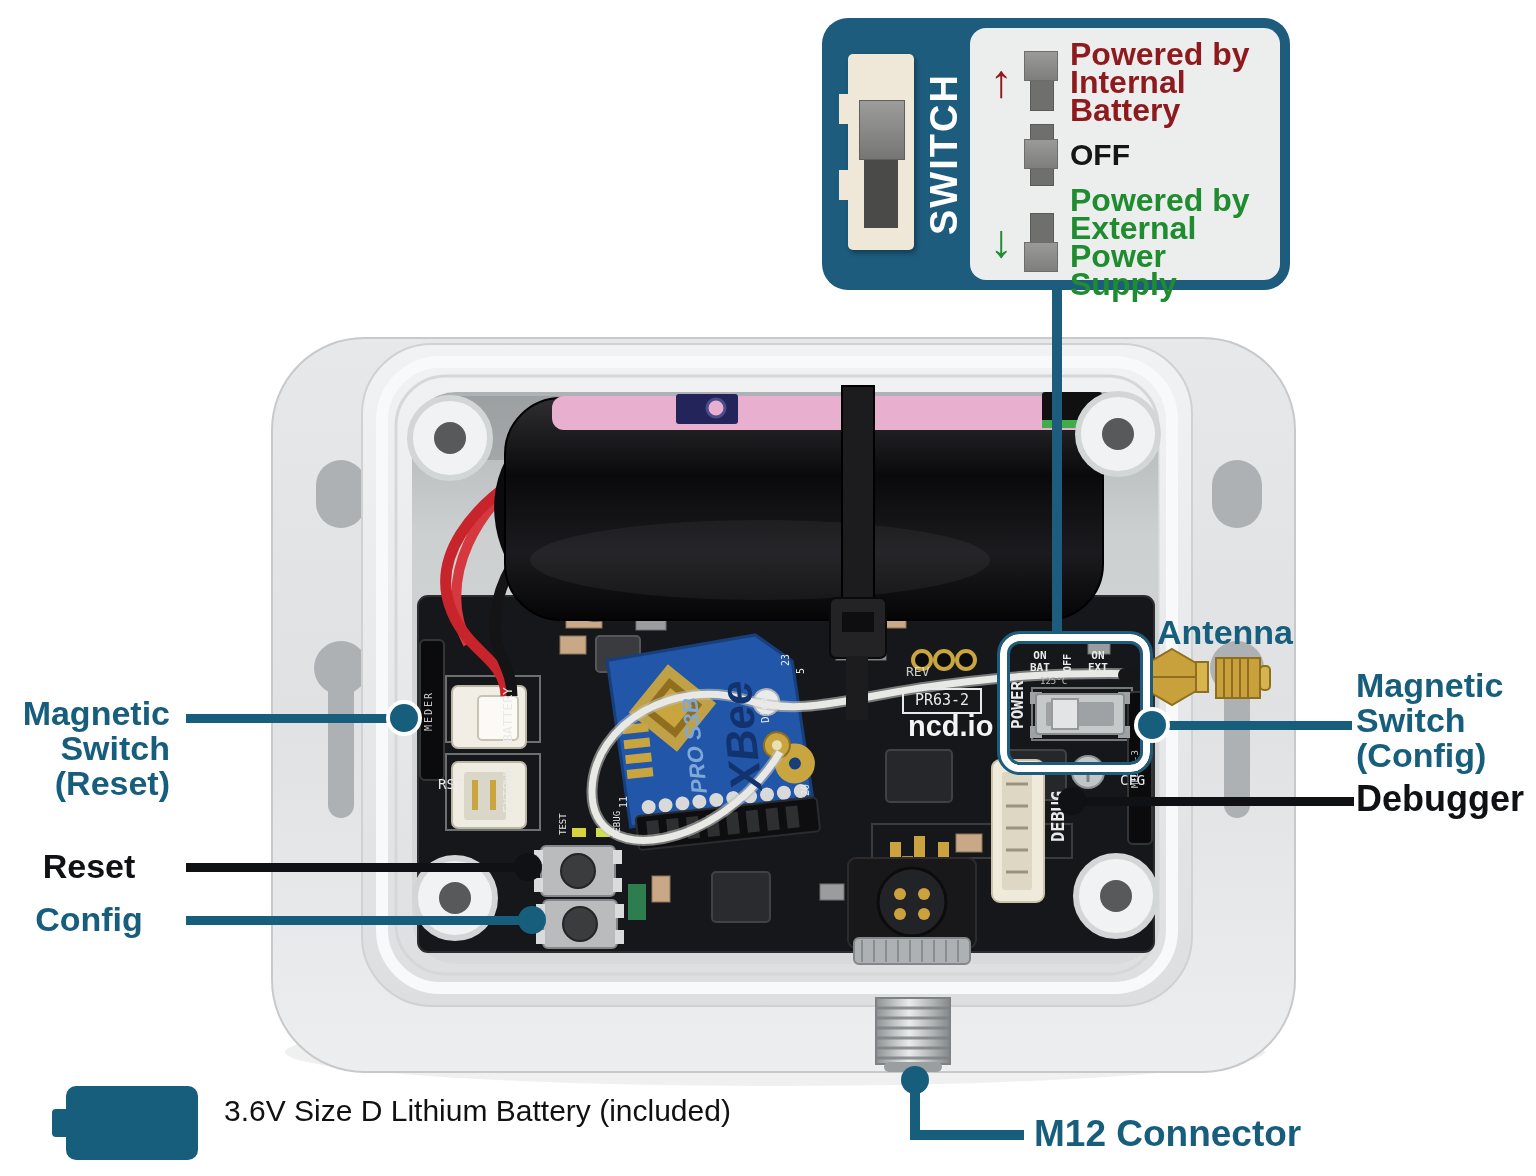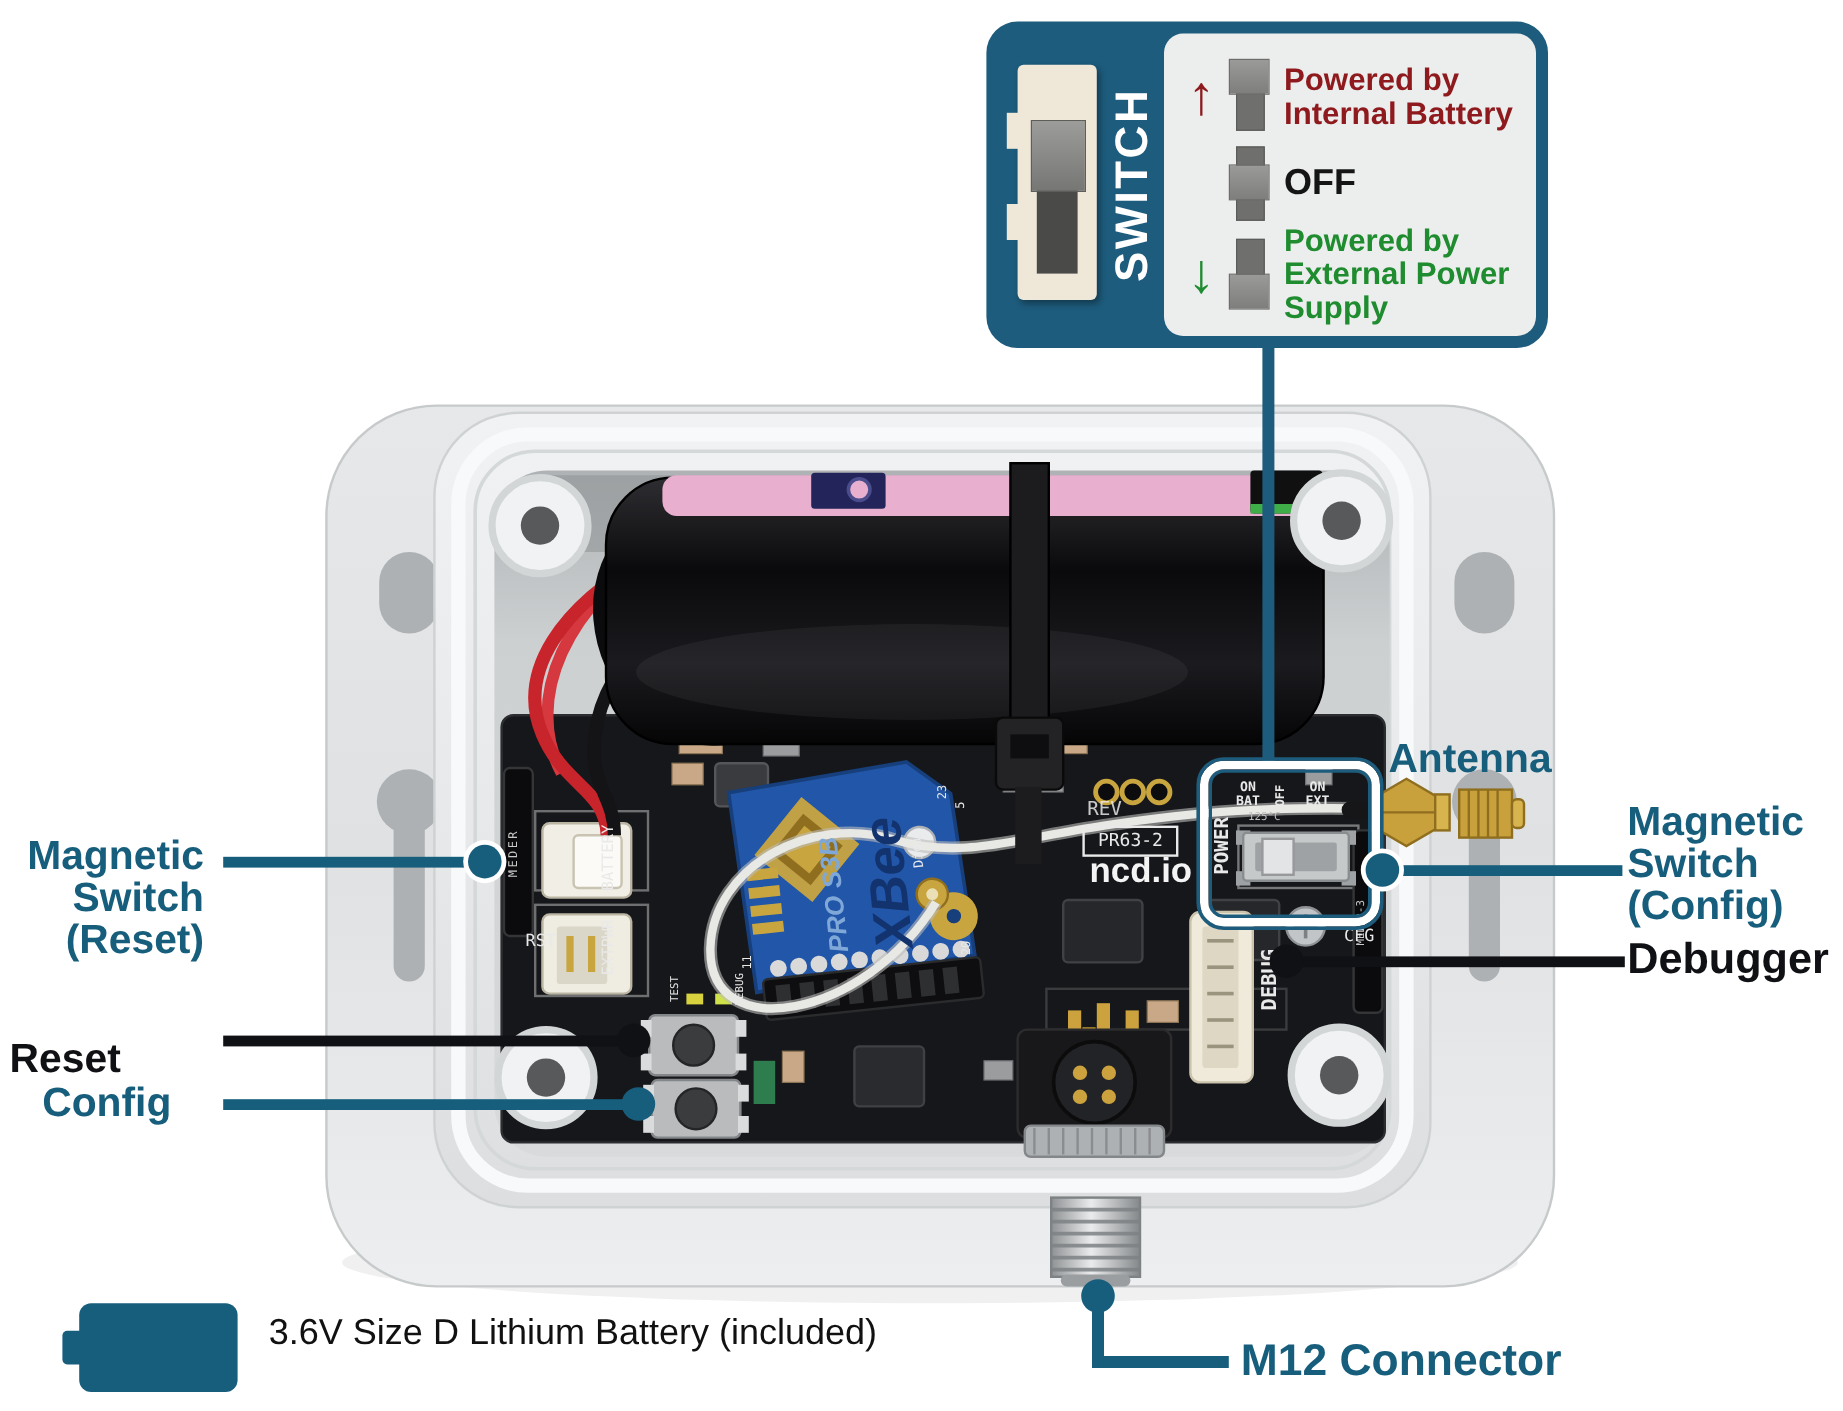--- a/index.html
+++ b/index.html
@@ -34,21 +34,21 @@
                 padding:12px 10px 10px 14px;box-sizing:border-box;}
   .legend-row{display:flex;align-items:center;}
   .arrow{width:34px;font-size:46px;line-height:.9;font-weight:bold;text-align:center;flex:none;}
   .mini-switch{width:36px;height:62px;position:relative;margin:0 10px 0 6px;flex:none;}
   .ms-tail{position:absolute;left:6px;width:24px;background:#6F6F6D;border:1px solid #5a5a58;box-sizing:border-box;}
   .ms-knob{position:absolute;left:0;width:34px;height:30px;background:linear-gradient(#9a9a98,#7e7e7c);
            border:1px solid #6d6d6b;box-sizing:border-box;}
   .up .ms-knob{top:0}.up .ms-tail{top:26px;height:34px}
   .mid .ms-tail{top:0;height:62px}.mid .ms-knob{top:15px}
   .down .ms-tail{top:2px;height:34px}.down .ms-knob{top:31px}
-  .legend-label{font-weight:bold;font-size:26px;line-height:28px;}
+  .legend-label{font-weight:bold;font-size:32px;line-height:28px;}
   
   #switch-highlight{left:1000px;top:634px;width:136px;height:124px;border:7px solid #FFF;border-radius:20px;
                     outline:3px solid #1D5C7D;box-shadow:inset 0 0 0 3px #1D5C7D;z-index:4;}
   .z2{z-index:2;} .z4{z-index:4;}
   #battery-icon{left:66px;top:1086px;width:132px;height:74px;background:#175E7D;border-radius:10px;}
   #battery-icon .nub{position:absolute;left:-14px;top:23px;width:16px;height:28px;background:#175E7D;
                      border-radius:4px 0 0 4px;}
 </style>
 </head>
 <body>
@@ -342,21 +342,21 @@
     </g>
   </svg>
 
   <div class="silk vert" style="left:500px;top:682px;height:66px;width:16px;font-size:13px;">BATTERY</div>
   <div class="silk vert" style="left:500px;top:758px;height:64px;width:16px;font-size:13px;">EXTPWR</div>
   <div class="silk" style="left:438px;top:776px;font-size:14px;">RST</div>
   <div class="silk vert" style="left:423px;top:650px;height:122px;width:20px;font-size:10px;color:#C9C9C9;letter-spacing:2px;">MEDER</div>
   <div class="silk vert" style="left:1130px;top:700px;height:138px;width:20px;font-size:9px;color:#C9C9C9;">MEDER-3</div>
   <div class="silk vert" style="left:558px;top:804px;height:40px;width:13px;font-size:9px;">TEST</div>
   <div class="silk vert" style="left:612px;top:800px;height:48px;width:13px;font-size:9px;">DEBUG</div>
-  <div class="silk" style="left:906px;top:664px;font-size:16px;opacity:.85;">REV</div>
+  <div class="silk" style="left:906px;top:664px;font-size:13px;opacity:.85;">REV</div>
   <div class="silk" style="left:902px;top:688px;width:76px;height:22px;border:2px solid #E9E9E9;text-align:center;font-size:15px;line-height:21px;">PR63-2</div>
   <div class="silk" style="left:908px;top:710px;font-size:29px;font-weight:bold;color:#F4F4F4;font-family:'Liberation Sans',sans-serif;">ncd.io</div>
   <div class="silk vert" style="left:1008px;top:652px;height:106px;width:20px;font-size:16px;font-weight:bold;">POWER</div>
   <div class="silk ml" style="left:1030px;top:650px;font-size:11px;line-height:12px;font-weight:bold;text-align:center;">ON
 BAT</div>
   <div class="silk vert" style="left:1062px;top:648px;height:30px;width:13px;font-size:10px;font-weight:bold;">OFF</div>
   <div class="silk ml" style="left:1088px;top:650px;font-size:11px;line-height:12px;font-weight:bold;text-align:center;">ON
 EXT</div>
   <div class="silk" style="left:1040px;top:676px;font-size:9px;color:#BDBDBD;">125°C</div>
   <div class="silk" style="left:1120px;top:772px;font-size:14px;">CFG</div>
@@ -413,21 +413,21 @@
 
   <div class="abs z2" style="left:1052px;top:286px;width:10px;height:352px;background:#1D5C7D;"></div>
   <div class="abs" id="switch-highlight"></div>
 
   <div class="abs z4 callout ml" style="left:8px;top:696px;width:162px;text-align:right;">Magnetic
 Switch
 (Reset)</div>
   <div class="lead z4" style="left:186px;top:714px;width:206px;height:9px;"></div>
   <div class="dot ringed z4" style="left:390px;top:704px;"></div>
 
-  <div class="abs z4 callout dark" style="left:8px;top:849px;width:162px;text-align:left;margin-top:16px;">Reset</div>
+  <div class="abs z4 callout dark" style="left:8px;top:849px;width:162px;text-align:center;">Reset</div>
   <div class="lead dark z4" style="left:186px;top:863px;width:332px;height:9px;"></div>
   <div class="dot dark z4" style="left:514px;top:853px;"></div>
 
   <div class="abs z4 callout" style="left:8px;top:902px;width:162px;text-align:center;">Config</div>
   <div class="lead z4" style="left:186px;top:916px;width:336px;height:9px;"></div>
   <div class="dot z4" style="left:518px;top:906px;"></div>
 
   <div class="abs z4 callout" style="left:1157px;top:615px;">Antenna</div>
 
   <div class="abs z4 callout ml" style="left:1356px;top:668px;">Magnetic

